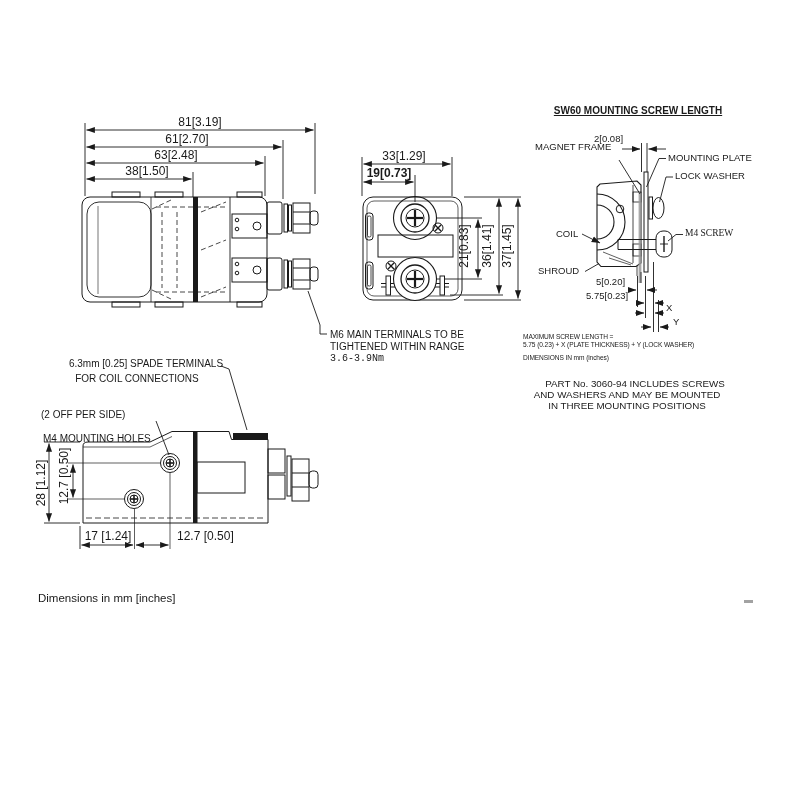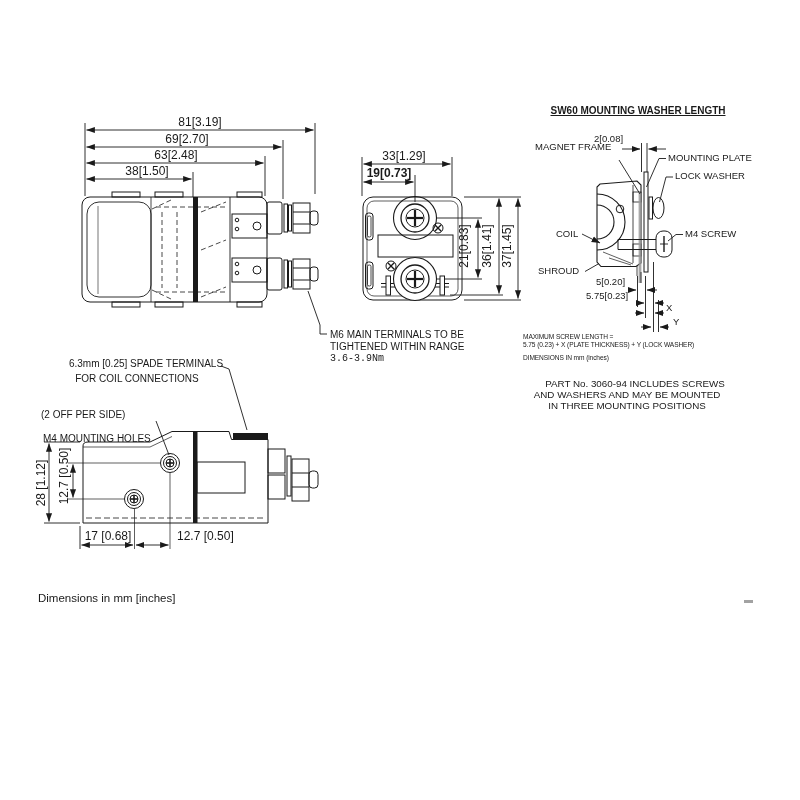--- a/index.html
+++ b/index.html
@@ -271,50 +271,50 @@
       <line x1="582" y1="234" x2="600" y2="243" marker-end="url(#ah)"></line>
       <polyline points="683,234.5 676,234.5 668,241"></polyline>
       <line x1="585" y1="271.5" x2="599" y2="263.5"></line>
     </g>
   </g>
 
   <rect x="744" y="600" width="9" height="3" fill="#555" opacity="0.55"></rect>
 </svg>
 
 <div class="t dim ctr" style="left:200px;top:116px;">81[3.19]</div>
-<div class="t dim ctr" style="left:187px;top:133px;">69[2.70]</div>
+<div class="t dim ctr" style="left:187px;top:133px;">61[2.70]</div>
 <div class="t dim ctr" style="left:176px;top:149px;">63[2.48]</div>
 <div class="t dim ctr" style="left:147px;top:165px;">38[1.50]</div>
 
 <div class="t lbl" style="left:330px;top:330px;">M6 MAIN TERMINALS TO BE</div>
 <div class="t lbl" style="left:330px;top:342px;">TIGHTENED WITHIN RANGE</div>
 <div class="t lbl" style="left:330px;top:354px;font-family:Liberation Mono, monospace;">3.6-3.9Nm</div>
 
 <div class="t dim ctr" style="left:404px;top:150px;">33[1.29]</div>
 <div class="t dim ctr" style="left:389px;top:167px;font-weight:bold;">19[0.73]</div>
 <div class="t dim rot" style="left:464px;top:246px;">21[0.83]</div>
 <div class="t dim rot" style="left:487px;top:246px;">36[1.41]</div>
 <div class="t dim rot" style="left:507px;top:246px;">37[1.45]</div>
 
 <div class="t lbl ctr" style="left:146px;top:359px;">6.3mm [0.25] SPADE TERMINALS</div>
 <div class="t lbl ctr" style="left:137px;top:374px;">FOR COIL CONNECTIONS</div>
 <div class="t lbl" style="left:43px;top:398px;margin-top:36px;">M4 MOUNTING HOLES</div>
 <div class="t lbl" style="left:41px;top:410px;">(2 OFF PER SIDE)</div>
 <div class="t dim rot" style="left:41px;top:483px;">28 [1.12]</div>
 <div class="t dim rot" style="left:64px;top:476px;">12.7 [0.50]</div>
-<div class="t dim ctr" style="left:108px;top:530px;">17 [0.68]</div>
+<div class="t dim ctr" style="left:108px;top:530px;">17 [1.24]</div>
 <div class="t dim" style="left:177px;top:530px;">12.7 [0.50]</div>
 
-<div class="t title ctr" style="left:638px;top:106px;">SW60 MOUNTING WASHER LENGTH</div>
+<div class="t title ctr" style="left:638px;top:106px;">SW60 MOUNTING SCREW LENGTH</div>
 <div class="t s95" style="left:594px;top:134px;">2[0.08]</div>
 <div class="t s95" style="left:535px;top:142px;">MAGNET FRAME</div>
 <div class="t s95" style="left:668px;top:153px;">MOUNTING PLATE</div>
 <div class="t s95" style="left:675px;top:171px;">LOCK WASHER</div>
 <div class="t s95" style="left:556px;top:229px;">COIL</div>
-<div class="t s95" style="left:685px;top:229px;">M4 SCREW</div>
+<div class="t s95" style="left:685px;top:229px;font-family:Liberation Serif, serif;">M4 SCREW</div>
 <div class="t s95" style="left:538px;top:266px;">SHROUD</div>
 <div class="t s95" style="left:596px;top:277px;">5[0.20]</div>
 <div class="t s95" style="left:586px;top:291px;">5.75[0.23]</div>
 <div class="t s95" style="left:666px;top:303px;">X</div>
 <div class="t s95" style="left:673px;top:317px;">Y</div>
 
 <div class="t tiny" style="left:523px;top:334px;">MAXIMUM SCREW LENGTH =</div>
 <div class="t tiny" style="left:523px;top:342px;">5.75 (0.23) + X (PLATE THICKNESS) + Y (LOCK WASHER)</div>
 <div class="t tiny" style="left:523px;top:355px;">DIMENSIONS IN mm (inches)</div>
 

